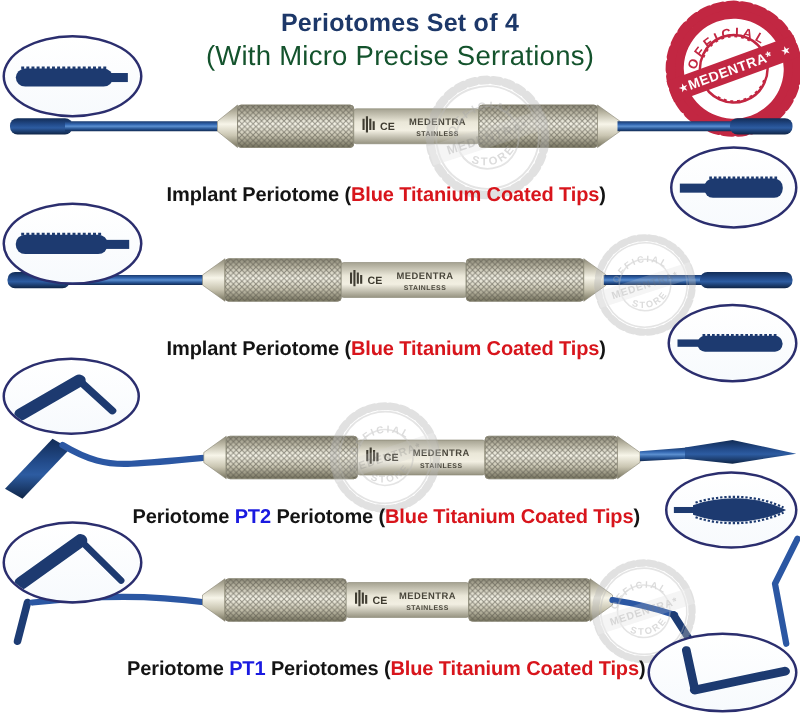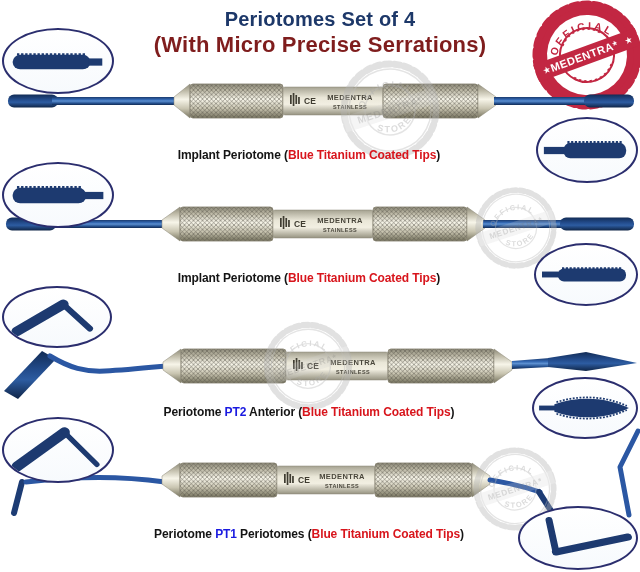--- a/index.html
+++ b/index.html
@@ -2,23 +2,23 @@
 <html><head>
 <meta charset="utf-8">
 <style>
   html,body{margin:0;padding:0;background:#fff;}
   #stage{position:relative;width:640px;height:572px;background:#ffffff;overflow:hidden;
          font-family:"Liberation Sans", sans-serif;padding-left:13px;}
   .abs{position:absolute;}
   
   #title-wrap{left:0;top:6px;width:640px;text-align:center;line-height:26px;}
   #title-line1{font-size:20px;font-weight:bold;color:#1d3869;letter-spacing:.2px;}
-  #title-line2{font-size:22px;font-weight:bold;color:#7f1d1d;letter-spacing:.2px;}
+  #title-line2{font-size:22px;font-weight:normal;color:#14532d;letter-spacing:.2px;}
   
-  .caption{left:0;width:618px;text-align:center;font-size:12px;font-weight:bold;
+  .caption{left:0;width:618px;text-align:center;font-size:16px;font-weight:bold;
            color:#141414;letter-spacing:-0.1px;white-space:nowrap;}
   .cap-red{color:#d8151c;}
   .cap-blue{color:#1a1ae0;margin-top:15px;}
   
   .mag{border:2.5px solid #2b2e6e;border-radius:50%;
        background:linear-gradient(180deg,#ffffff 0%,#f7fafd 100%);
        box-sizing:border-box;overflow:hidden;}
   .mag svg{display:block;width:100%;height:100%;}
   
   #instruments{left:0;top:0;}
@@ -284,19 +284,19 @@
     </svg>
   </div>
 
   <div class="abs caption" style="top:148px;">
     <span>Implant Periotome (</span><span class="cap-blue"></span><span></span><span class="cap-red">Blue Titanium Coated Tips</span><span>)</span>
   </div>
   <div class="abs caption" style="top:271px;">
     <span>Implant Periotome (</span><span class="cap-blue"></span><span></span><span class="cap-red">Blue Titanium Coated Tips</span><span>)</span>
   </div>
   <div class="abs caption" style="top:405px;">
-    <span>Periotome </span><span class="cap-blue">PT2</span><span> Anterior (</span><span class="cap-red">Blue Titanium Coated Tips</span><span>)</span>
+    <span>Periotome </span><span class="cap-blue">PT2</span><span> Periotome (</span><span class="cap-red">Blue Titanium Coated Tips</span><span>)</span>
   </div>
   <div class="abs caption" style="top:527px;">
     <span>Periotome </span><span class="cap-blue">PT1</span><span> Periotomes (</span><span class="cap-red">Blue Titanium Coated Tips</span><span>)</span>
   </div>
 
 </div>
 
 </body></html>

